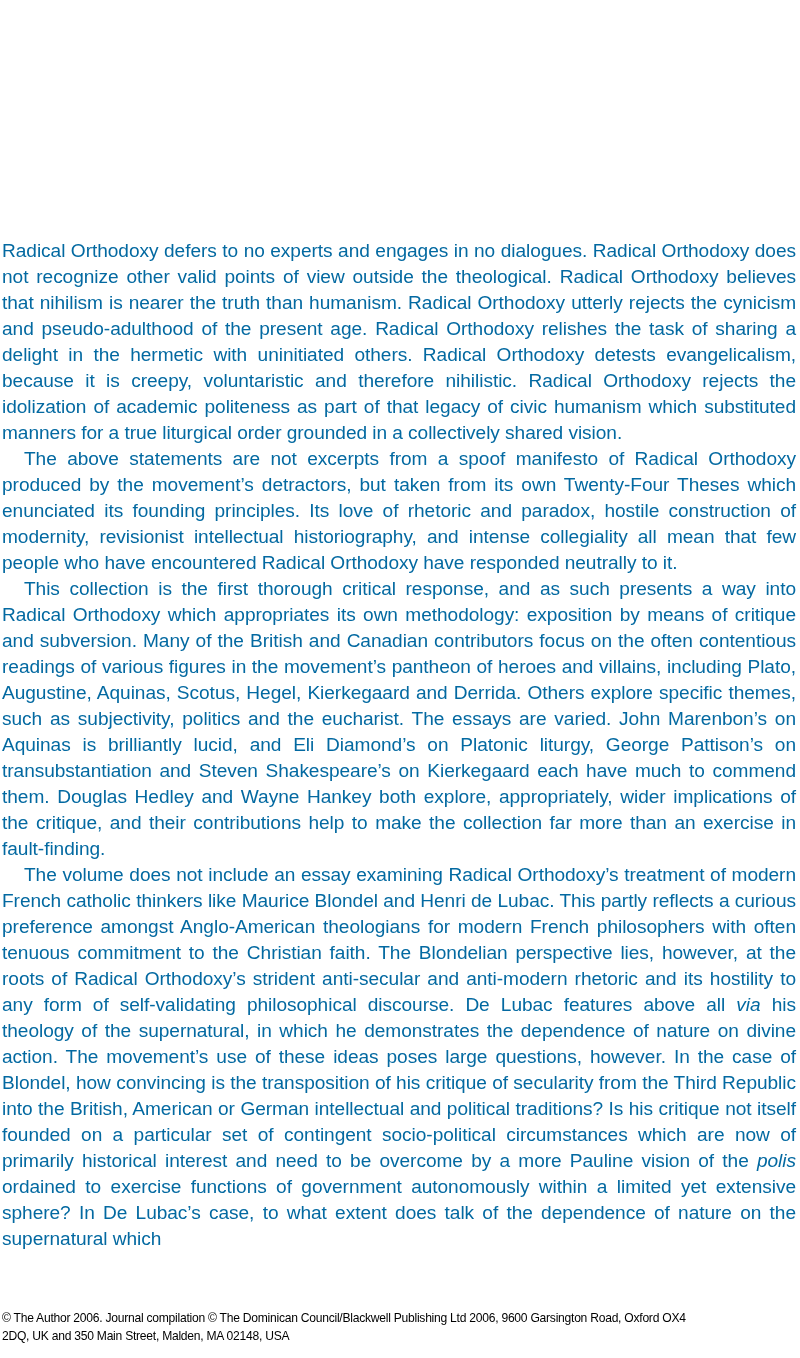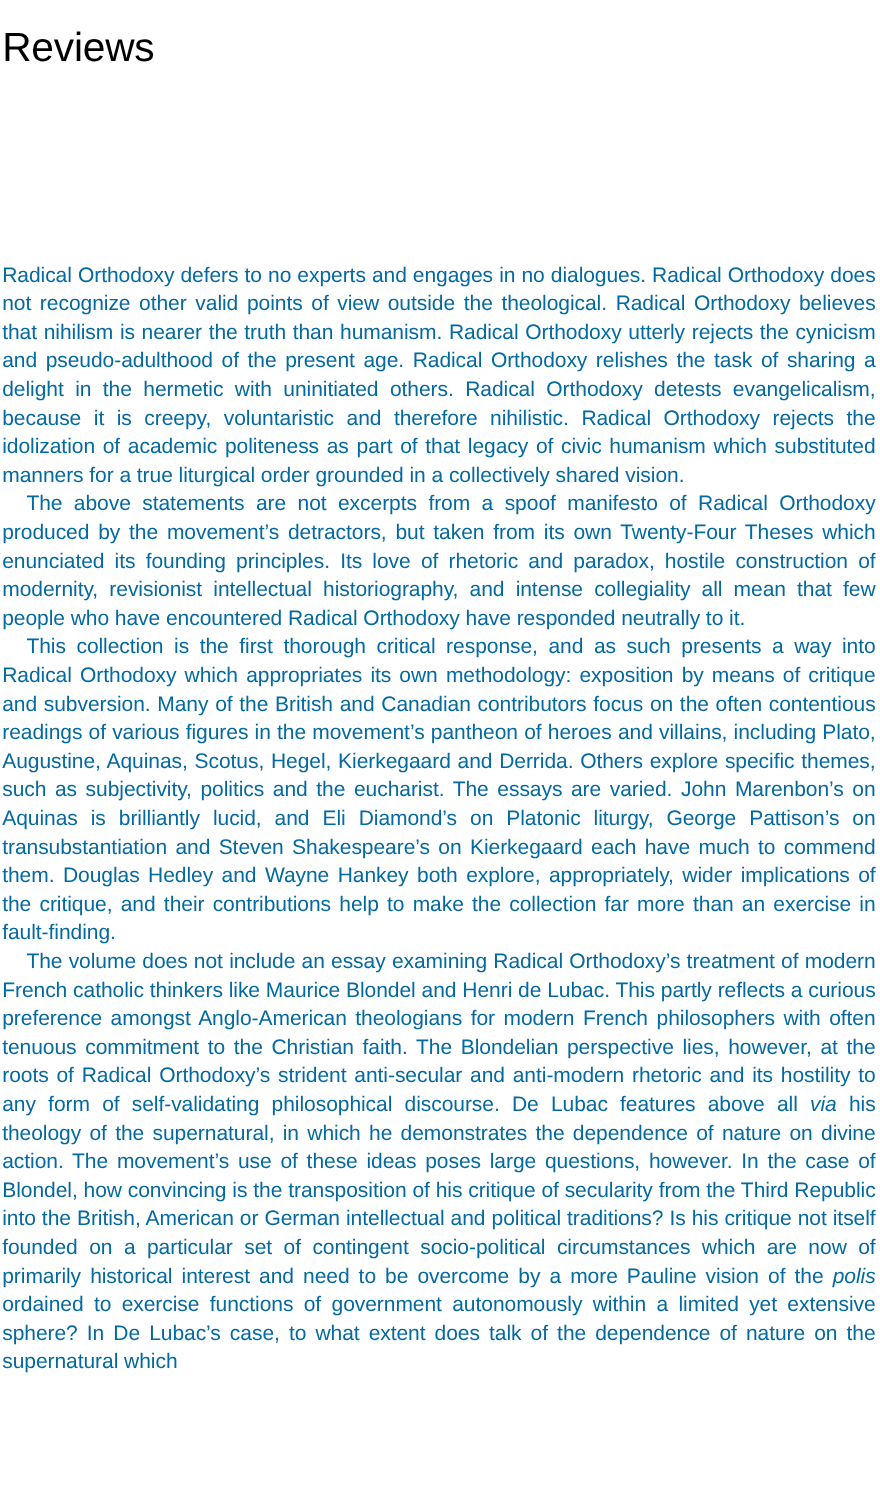--- a/index.html
+++ b/index.html
@@ -98,24 +98,27 @@
     letter-spacing: -0.25px;
     color: #000;
   }
   .footer .line { display: block; white-space: nowrap; }
 </style>
 </head>
 <body>
 
 <div class="page">
 
-  <h1 class="section-title">Reviews</h1>
 
 
   <div class="body-copy">
     <p>Radical Orthodoxy defers to no experts and engages in no dialogues. Radical Orthodoxy does not recognize other valid points of view outside the theological. Radical Orthodoxy believes that nihilism is nearer the truth than humanism. Radical Orthodoxy utterly rejects the cynicism and pseudo-adulthood of the present age. Radical Orthodoxy relishes the task of sharing a delight in the hermetic with uninitiated others. Radical Orthodoxy detests evangelicalism, because it is creepy, voluntaristic and therefore nihilistic. Radical Orthodoxy rejects the idolization of academic politeness as part of that legacy of civic humanism which substituted manners for a true liturgical order grounded in a collectively shared vision.</p>
     <p class="indent">The above statements are not excerpts from a spoof manifesto of Radical Orthodoxy produced by the movement’s detractors, but taken from its own Twenty-Four Theses which enunciated its founding principles. Its love of rhetoric and paradox, hostile construction of modernity, revisionist intellectual historiography, and intense collegiality all mean that few people who have encountered Radical Orthodoxy have responded neutrally to it.</p>
     <p class="indent">This collection is the first thorough critical response, and as such presents a way into Radical Orthodoxy which appropriates its own methodology: exposition by means of critique and subversion. Many of the British and Canadian contributors focus on the often contentious readings of various figures in the movement’s pantheon of heroes and villains, including Plato, Augustine, Aquinas, Scotus, Hegel, Kierkegaard and Derrida. Others explore specific themes, such as subjectivity, politics and the eucharist. The essays are varied. John Marenbon’s on Aquinas is brilliantly lucid, and Eli Diamond’s on Platonic liturgy, George Pattison’s on transubstantiation and Steven Shakespeare’s on Kierkegaard each have much to commend them. Douglas Hedley and Wayne Hankey both explore, appropriately, wider implications of the critique, and their contributions help to make the collection far more than an exercise in fault-finding.</p>
     <p class="indent"><span>The volume does not include an essay examining Radical Orthodoxy’s treatment of modern French catholic thinkers like Maurice Blondel and Henri de Lubac. This partly reflects a curious preference amongst Anglo-American theologians for modern French philosophers with often tenuous commitment to the Christian faith. The Blondelian perspective lies, however, at the roots of Radical Orthodoxy’s strident anti-secular and anti-modern rhetoric and its hostility to any form of self-validating philosophical discourse. De Lubac features above all </span><i>via</i><span> his theology of the supernatural, in which he demonstrates the dependence of nature on divine action. The movement’s use of these ideas poses large questions, however. In the case of Blondel, how convincing is the transposition of his critique of secularity from the Third Republic into the British, American or German intellectual and political traditions? Is his critique not itself founded on a particular set of contingent socio-political circumstances which are now of primarily historical interest and need to be overcome by a more Pauline vision of the </span><i>polis</i><span> ordained to exercise functions of government autonomously within a limited yet extensive sphere? In De Lubac’s case, to what extent does talk of the dependence of nature on the supernatural which</span></p>
   </div>
 
+  <div class="footer">
+    <span class="line">© The Author 2006. Journal compilation © The Dominican Council/Blackwell Publishing Ltd 2006, 9600 Garsington Road, Oxford OX4</span>
+    <span class="line">2DQ, UK and 350 Main Street, Malden, MA 02148, USA</span>
+  </div>
 
 </div>
 
 </body></html>

